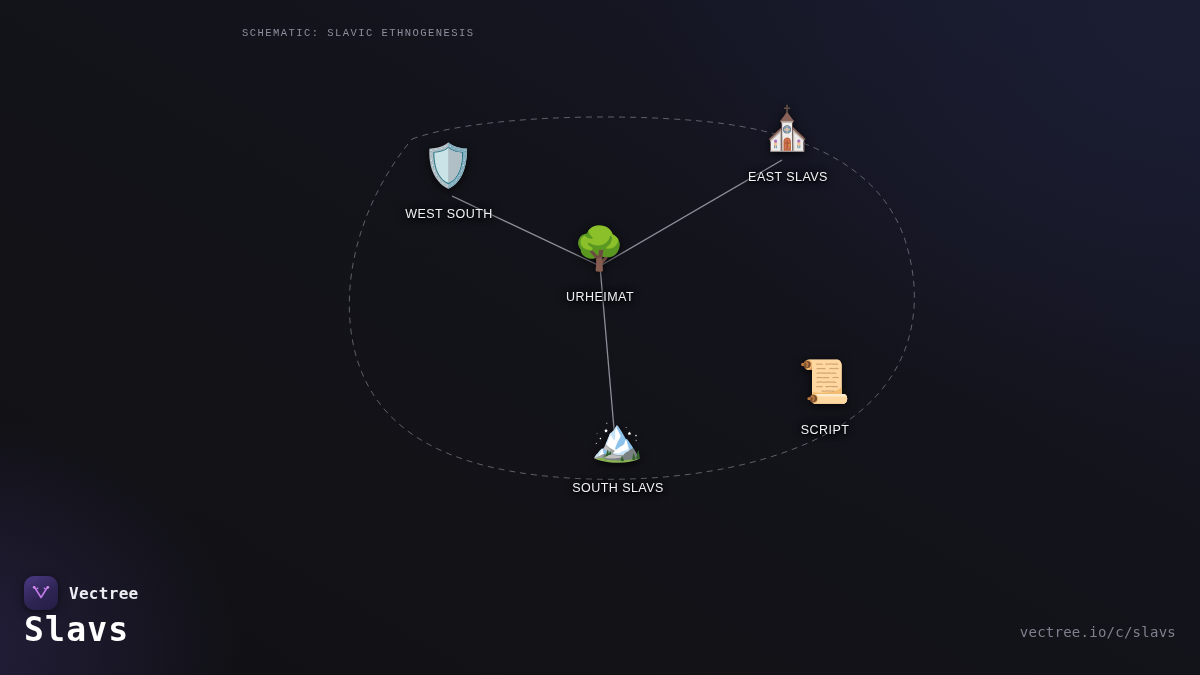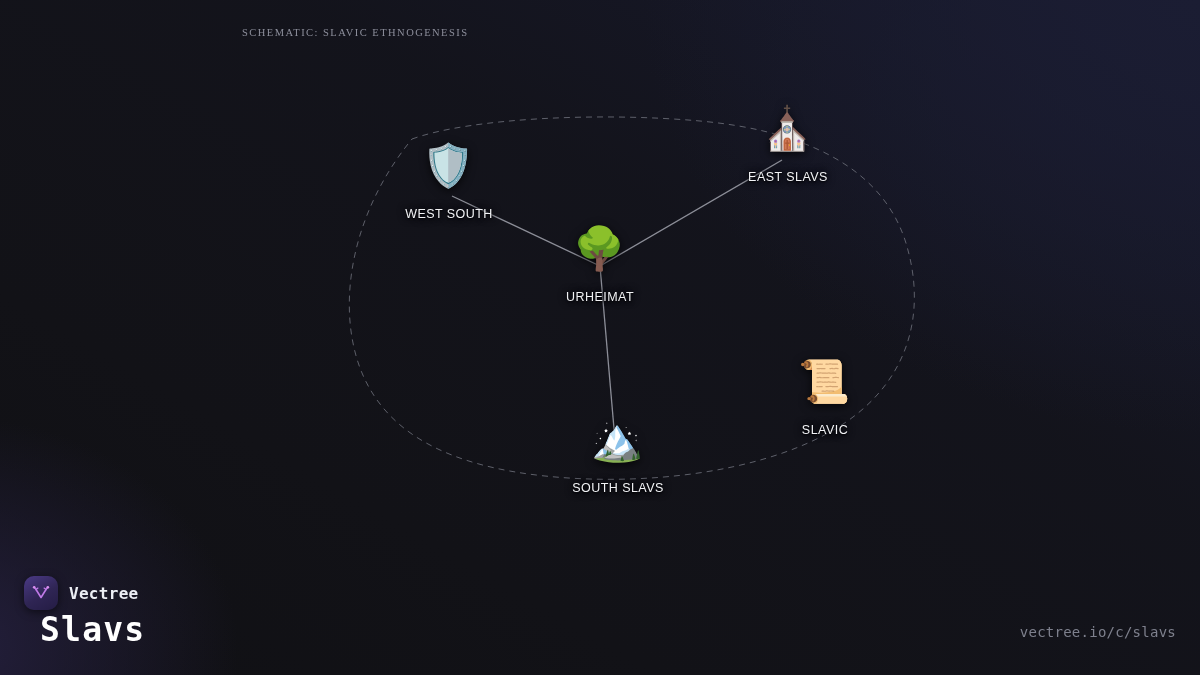--- a/index.html
+++ b/index.html
@@ -12,21 +12,21 @@
   }
   #stage {
     position:absolute; inset:0;
     background:
       radial-gradient(ellipse 900px 700px at 100% 0%, #1b1d33 0%, rgba(27,29,51,0) 62%),
       radial-gradient(ellipse 520px 420px at -4% 96%, #241f3d 0%, rgba(36,31,61,0) 55%),
       linear-gradient(210deg, #181a2e 0%, #15162360 38%, #121217 72%, #101014 100%);
   }
   .schematic-header {
     position:absolute; left:242px; top:27px;
-    font-family:Liberation Serif, serif;
+    font-family:Liberation Mono, monospace;
     font-size:10.5px; letter-spacing:1.45px;
     color:#8d8f9c; white-space:nowrap;
   }
   #graph { position:absolute; left:0; top:0; width:1200px; height:675px; }
 
   .node { position:absolute; transform:translate(-50%,-50%); text-align:center; }
   .node-icon {
     font-size:42px; line-height:1;
     font-family:"DejaVu Sans", sans-serif;
     display:block; user-select:none;
@@ -48,21 +48,21 @@
     background:linear-gradient(150deg,#4b3a86 0%,#2f2554 55%,#241c44 100%);
     display:flex; align-items:center; justify-content:center;
     box-shadow:0 2px 9px rgba(0,0,0,.55);
   }
   .brand-name {
     font-family:"DejaVu Sans Mono", monospace;
     font-size:16px; font-weight:bold; color:#eceef4;
     letter-spacing:.3px;
   }
   .page-title {
-    position:absolute; left:40px; top:610px;
+    position:absolute; left:24px; top:610px;
     font-family:"DejaVu Sans Mono", monospace;
     font-size:33px; font-weight:bold; color:#ffffff;
     letter-spacing:1.2px;
   }
   .footer-url {
     position:absolute; right:24px; top:624px;
     font-family:"DejaVu Sans Mono", monospace;
     font-size:14px; color:#7e808d; letter-spacing:.25px;
   }
 </style>
@@ -100,21 +100,21 @@
   <span class="node-label">URHEIMAT</span>
 </div>
 
 <div class="node" style="left:618px; top:457px;">
   <span class="node-icon">🏔️</span>
   <span class="node-label">SOUTH SLAVS</span>
 </div>
 
 <div class="node" style="left:825px; top:399px;">
   <span class="node-icon">📜</span>
-  <span class="node-label">SLAVIC</span>
+  <span class="node-label">SCRIPT</span>
 </div>
 
 <div class="footer-brand">
   <div class="brand-logo">
     <svg width="20" height="20" viewBox="0 0 20 20">
       <path d="M5 6.5 L10 14.5 L15 6.5" fill="none" stroke="#c07ae8" stroke-width="1.6" stroke-linecap="round" stroke-linejoin="round"></path>
       <path d="M5 6.5 L3.4 4.6 M5 6.5 L6.9 5.1" fill="none" stroke="#c07ae8" stroke-width="1.3" stroke-linecap="round"></path>
       <path d="M15 6.5 L16.6 4.6 M15 6.5 L13.1 5.1" fill="none" stroke="#c07ae8" stroke-width="1.3" stroke-linecap="round"></path>
       <circle cx="3.2" cy="4.3" r="1.35" fill="#d98ff0"></circle>
       <circle cx="16.8" cy="4.3" r="1.35" fill="#d98ff0"></circle>

